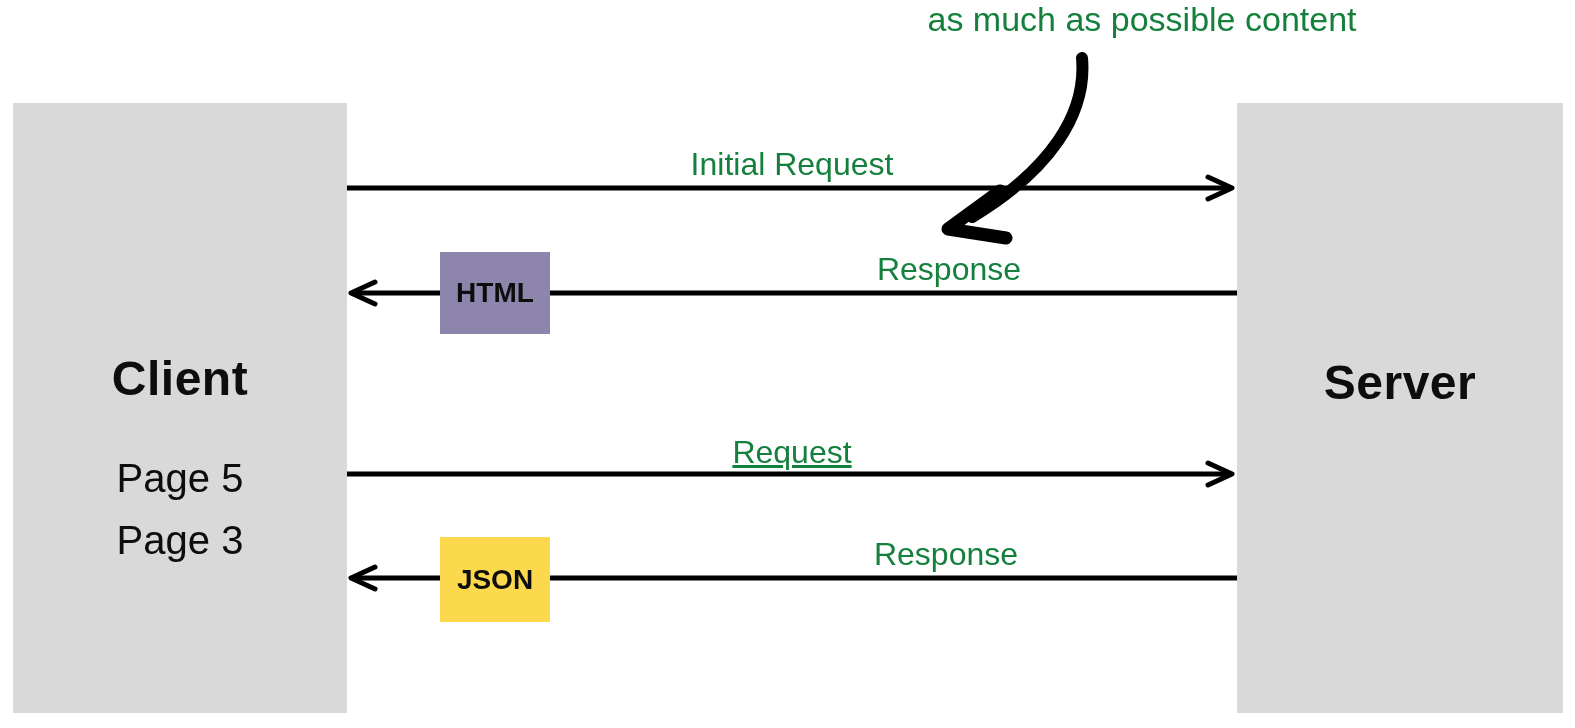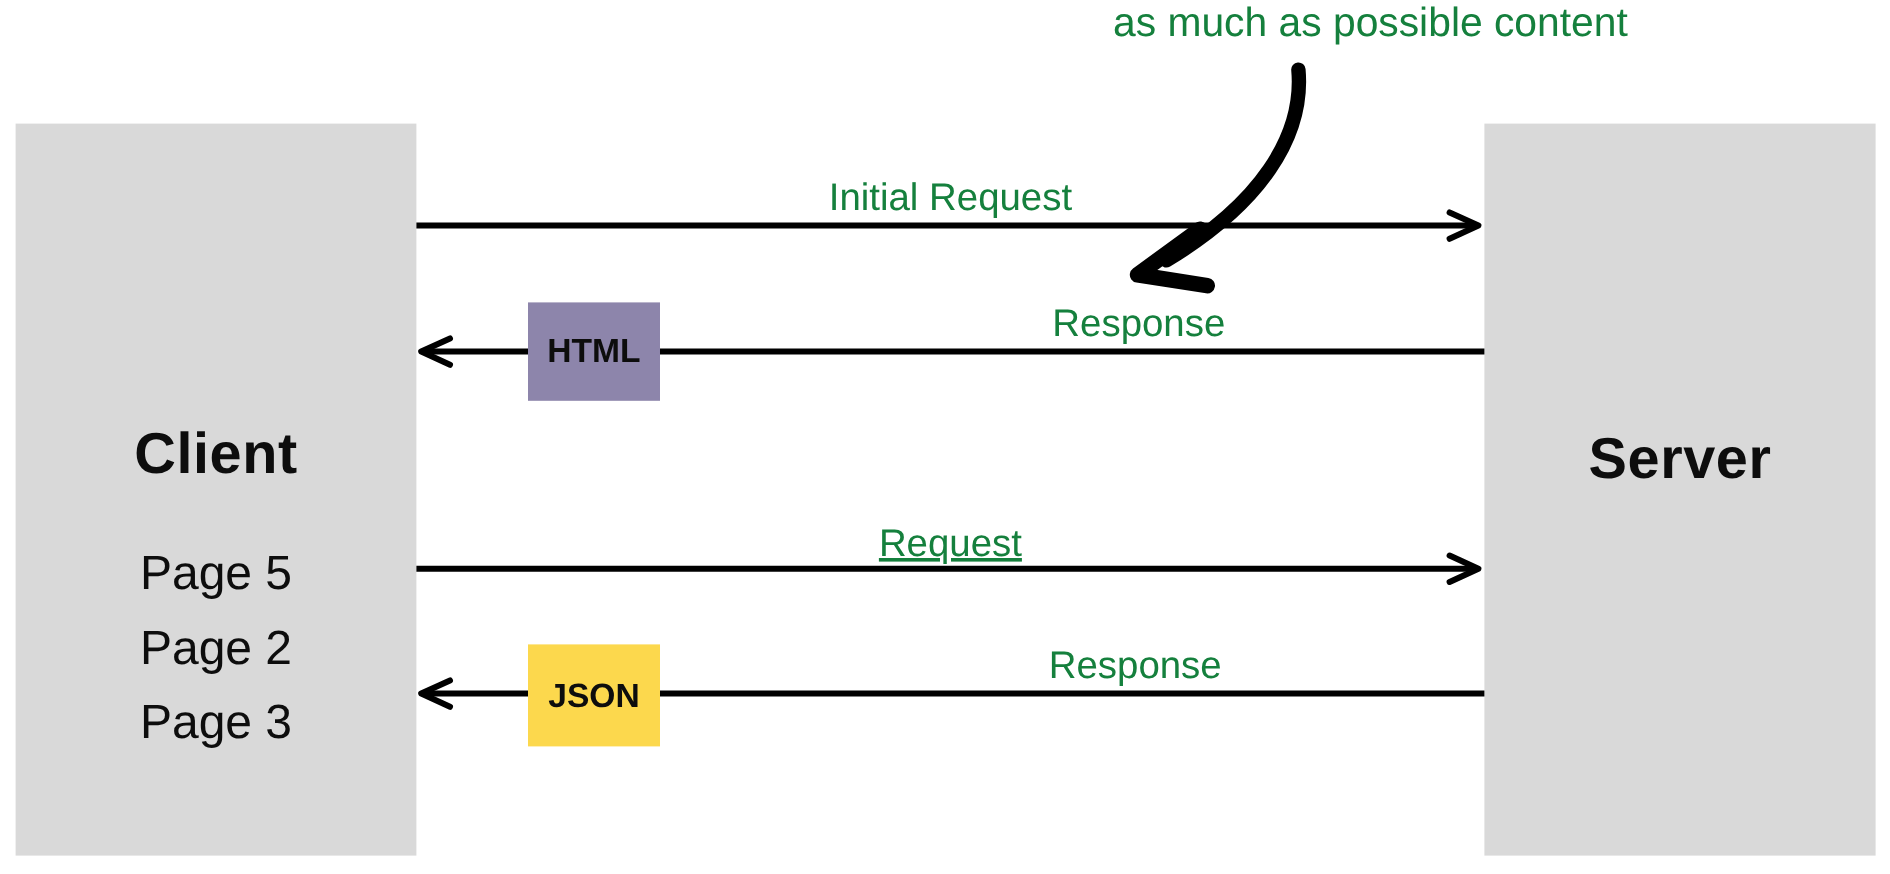--- a/index.html
+++ b/index.html
@@ -85,21 +85,20 @@
 </style>
 </head>
 <body>
 
 <div class="canvas">
 
   <div class="actor-box client" style="background-color: rgb(217, 217, 217);">
     <div class="actor-title">Client</div>
     <div class="page-list">
       <div>Page 5</div>
-      <div>Page 2</div>
       <div>Page 3</div>
     </div>
   </div>
 
   <div class="actor-box server" style="background-color: rgb(217, 217, 217);">
     <div class="actor-title">Server</div>
   </div>
 
   <svg class="arrow-layer" viewBox="0 0 1575 728" fill="none" xmlns="http://www.w3.org/2000/svg">
 

